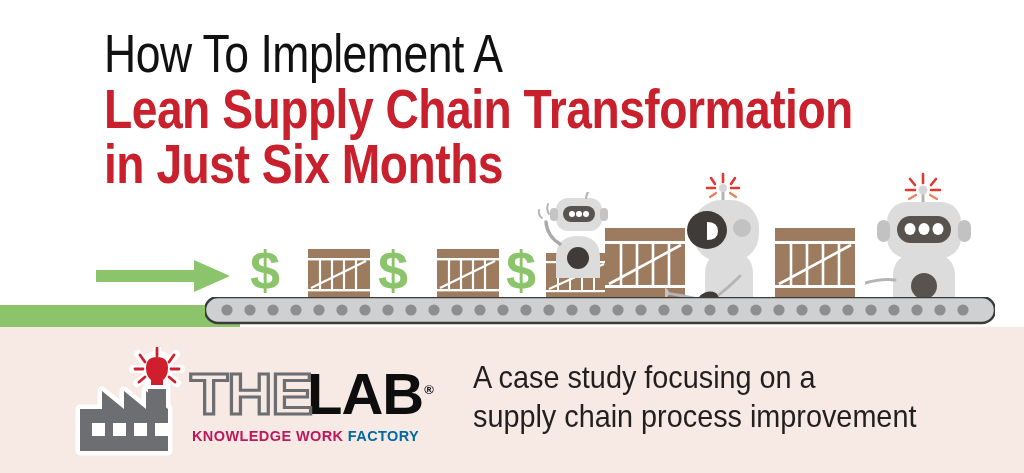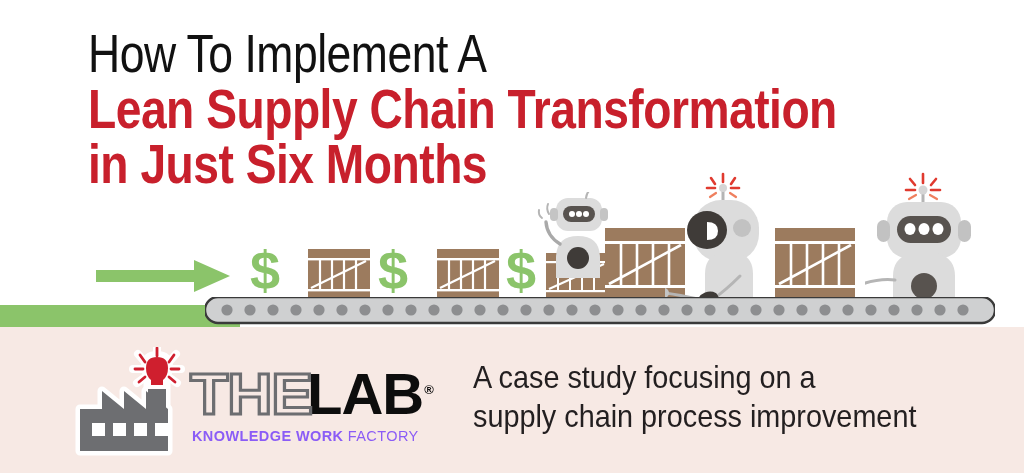--- a/index.html
+++ b/index.html
@@ -10,21 +10,21 @@
     overflow:hidden;
     position:relative;
   }
   #stage{position:relative;width:1024px;height:473px;background:#fff;overflow:hidden;}
 
   
   .pink-band{position:absolute;left:0;top:327px;width:1024px;height:146px;background:#f7e9e4;}
   .green-band{position:absolute;left:0;top:305px;width:240px;height:22px;background:#8bc46a;}
 
   
-  .headline{position:absolute;left:88px;top:28px;width:880px;}
+  .headline{position:absolute;left:104px;top:28px;width:880px;}
   .h-line{
     font-family:"Liberation Sans Narrow","Liberation Sans",sans-serif;
     font-weight:bold;
     letter-spacing:-0.6px;
     line-height:0.99;
     white-space:nowrap;
     transform:scaleX(0.84);
     transform-origin:left center;
   }
   .h1{font-size:53px;color:#111111;font-weight:normal;margin-bottom:2px;}
@@ -69,22 +69,22 @@
   }
   .word-lab{color:#0d0d0d;display:inline-block;margin-left:4px;}
   .word-reg{
     color:#0d0d0d;font-size:13px;vertical-align:super;font-weight:bold;
     display:inline-block;margin-left:1px;
   }
   .logo-sub{
     position:absolute;left:120px;top:83px;
     font-size:14.5px;letter-spacing:0.4px;white-space:nowrap;
   }
-  .sub-a{color:#8b5cf6;font-weight:bold;}
-  .sub-b{color:#8b5cf6;font-weight:normal;}
+  .sub-a{color:#be185d;font-weight:bold;}
+  .sub-b{color:#0369a1;font-weight:bold;}
 
   
   .tagline{
     position:absolute;left:473px;top:358px;
     font-family:"Liberation Sans Narrow","Liberation Sans",sans-serif;
     font-size:32px;color:#231f20;line-height:1.23;
     transform:scaleX(0.9);transform-origin:left top;
     white-space:nowrap;
   }
 </style>

